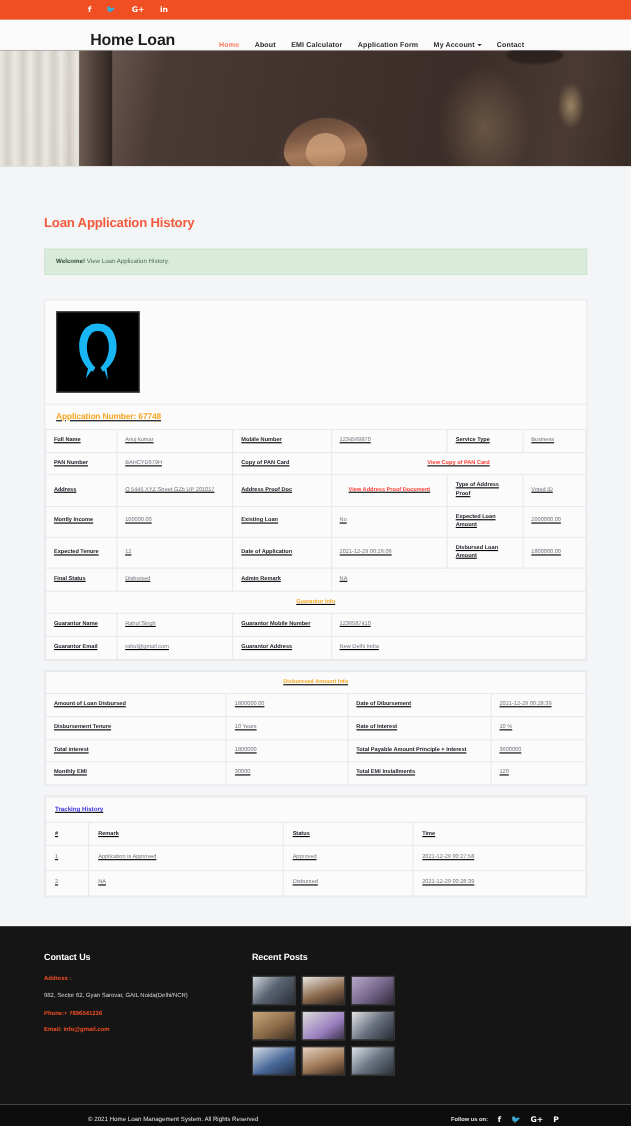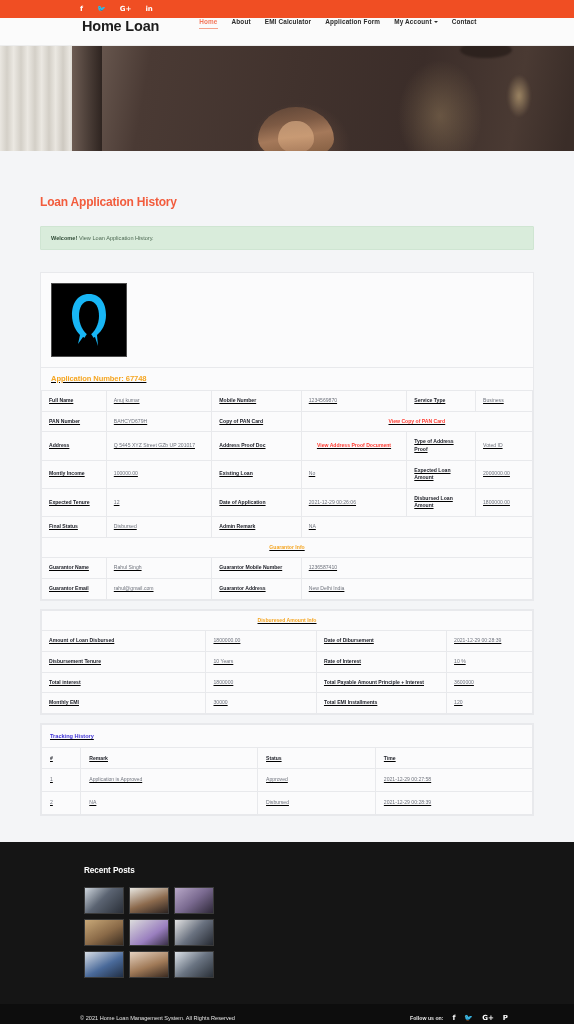--- a/index.html
+++ b/index.html
@@ -29,21 +29,21 @@
     font-family: "DejaVu Sans", sans-serif;
     display: inline-flex;
     align-items: center;
   }
 
   
   .navbar {
     height: 28px;
     background: #fbfbfb;
     display: flex;
-    align-items: flex-start;
+    align-items: flex-end;
     border-bottom: 1px solid #ededed;
   }
   .brand {
     margin-left: 82px;
     font-size: 14.5px;
     font-weight: bold;
     color: #1d1d1d;
     letter-spacing: -0.2px;
   }
   .navlinks {
@@ -470,20 +470,27 @@
               <td>NA</td>
               <td>Disbursed</td>
               <td>2021-12-29 00:28:39</td>
             </tr>
           </tbody>
       </table>
     </div>
   </div>
 
   <div class="footer">
+    <div class="fcol-contact">
+      <div class="fhead">Contact Us</div>
+      <div class="faddr-lbl">Address :</div>
+      <div class="faddr">982, Sector 62, Gyan Sarovar, GAIL Noida(Delhi/NCR)</div>
+      <div class="fphone">Phone:+ 7896541236</div>
+      <div class="femail">Email: info@gmail.com</div>
+    </div>
     <div class="fcol-posts">
       <div class="fhead">Recent Posts</div>
       <div class="grid" id="thumbs">
           <div class="thumb" style="background: linear-gradient(135deg, rgb(207, 214, 221), rgb(91, 100, 114) 45%, rgb(42, 47, 56));"></div>
           <div class="thumb" style="background: linear-gradient(160deg, rgb(232, 230, 224), rgb(141, 107, 78) 55%, rgb(44, 35, 32));"></div>
           <div class="thumb" style="background: linear-gradient(140deg, rgb(184, 168, 200), rgb(122, 106, 144) 50%, rgb(46, 40, 56));"></div>
           <div class="thumb" style="background: linear-gradient(150deg, rgb(200, 168, 120), rgb(138, 106, 72) 55%, rgb(58, 44, 32));"></div>
           <div class="thumb" style="background: linear-gradient(145deg, rgb(220, 220, 220), rgb(154, 127, 191) 60%, rgb(58, 48, 72));"></div>
           <div class="thumb" style="background: linear-gradient(135deg, rgb(226, 226, 226), rgb(106, 114, 128) 50%, rgb(38, 42, 50));"></div>
           <div class="thumb" style="background: linear-gradient(150deg, rgb(216, 222, 230), rgb(74, 106, 154) 55%, rgb(34, 48, 70));"></div>

